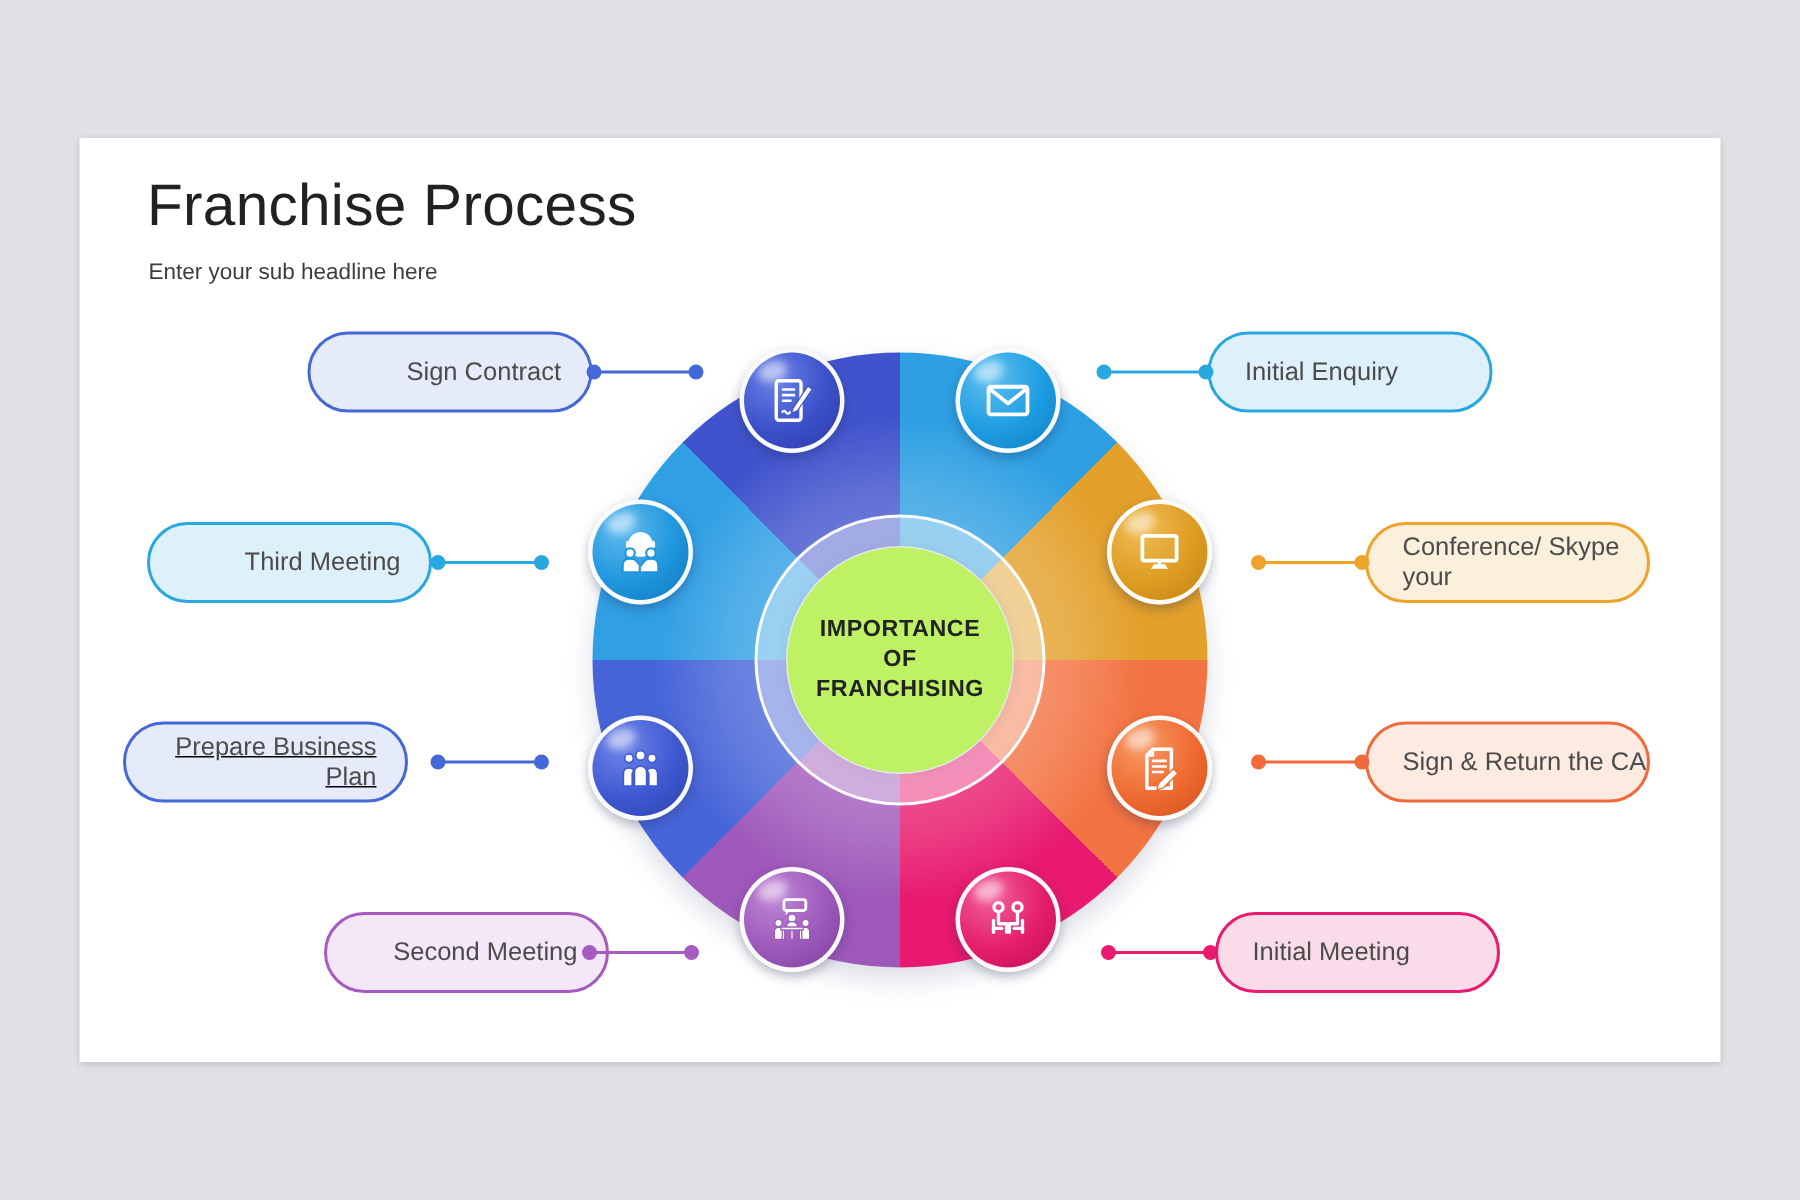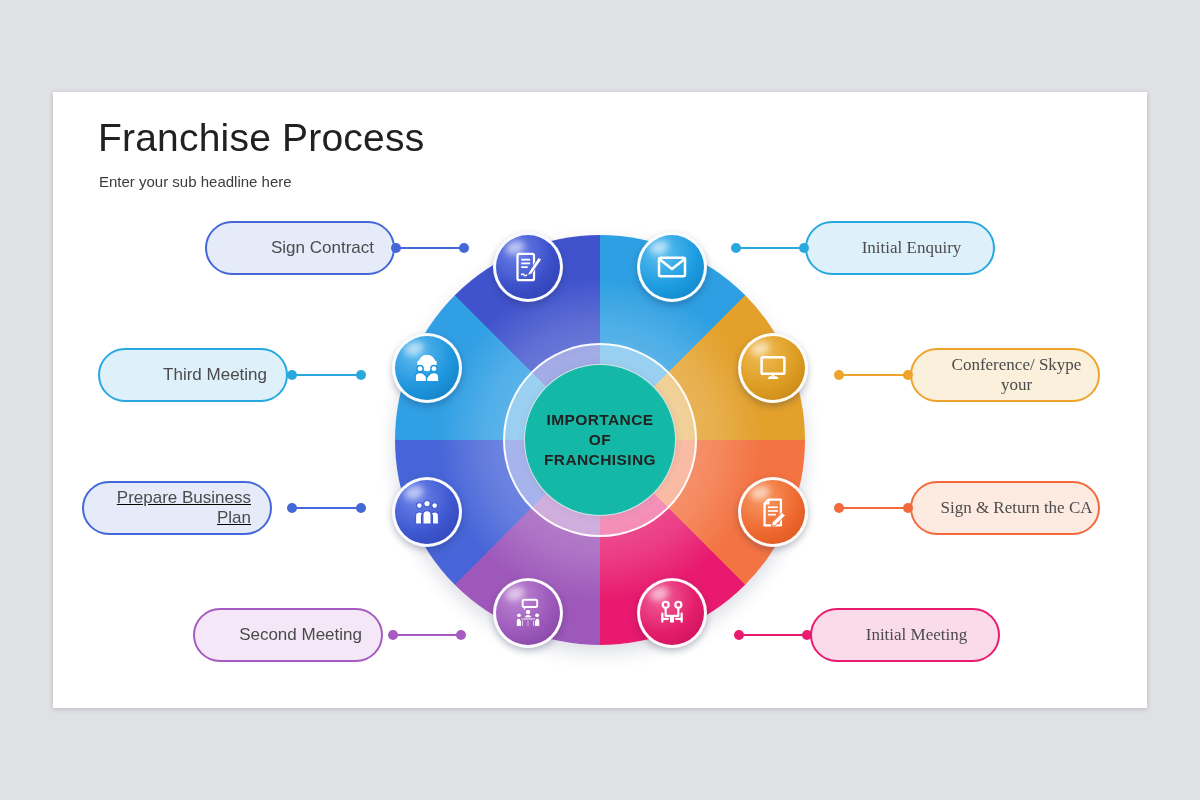--- a/index.html
+++ b/index.html
@@ -11,21 +11,21 @@
          letter-spacing:.2px;margin:0;}
   .subtitle{position:absolute;left:99px;top:173px;font-size:15px;color:#3c3c3c;margin:0;}
 
   
   .wheel{position:absolute;left:395px;top:235px;width:410px;height:410px;border-radius:50%;
          box-shadow:0 8px 18px rgba(60,70,110,.18);}
   .wheel::after{content:"";position:absolute;inset:0;border-radius:50%;
          background:radial-gradient(circle at 50% 50%, rgba(255,255,255,.40) 0%, rgba(255,255,255,.16) 40%, rgba(255,255,255,0) 56%);}
   .ring{position:absolute;left:503px;top:343px;width:194px;height:194px;border-radius:50%;
         background:rgba(255,255,255,.38);border:2px solid rgba(255,255,255,.95);box-sizing:border-box;}
-  .hub{position:absolute;left:524px;top:364px;width:152px;height:152px;border-radius:50%;background:#14b8a6;
+  .hub{position:absolute;left:524px;top:364px;width:152px;height:152px;border-radius:50%;background:#bef264;
        border:1px solid rgba(230,232,238,.9);box-sizing:border-box;display:flex;flex-direction:column;
        align-items:center;justify-content:center;text-align:center;box-shadow:0 0 10px rgba(40,50,90,.10);}
   .hub span{font-size:15.5px;font-weight:bold;color:#222;line-height:20px;letter-spacing:.4px;}
 
   
   .icon-circle{position:absolute;width:64px;height:64px;border-radius:50%;border:3px solid rgba(255,255,255,.97);
        box-sizing:content-box;display:flex;align-items:center;justify-content:center;
        background:radial-gradient(circle at 32% 26%, var(--c-light) 0%, var(--c-base) 55%, var(--c-dark) 100%);
        box-shadow:0 3px 7px rgba(30,40,80,.30);}
   .icon-circle::before{content:"";position:absolute;left:9px;top:6px;width:20px;height:13px;border-radius:50%;
@@ -34,25 +34,25 @@
   .s0{left:493px;top:232px;} .s1{left:637px;top:232px;}
   .s2{left:392px;top:333px;} .s3{left:738px;top:333px;}
   .s4{left:392px;top:477px;} .s5{left:738px;top:477px;}
   .s6{left:493px;top:578px;} .s7{left:637px;top:578px;}
 
   
   .pill{position:absolute;width:190px;height:54px;border-radius:27px;box-sizing:border-box;
         border:2px solid var(--accent);background:var(--fill);display:flex;align-items:center;}
   .pill span{font-size:17px;color:#4b4b4b;width:100%;}
   .pill.align-r span{text-align:right;padding-right:19px;}
-  .pill.align-l span{text-align:center;padding-left:23px;font-family:Liberation Serif, serif;}
+  .pill.align-l span{text-align:left;padding-left:23px;}
   .p0{left:205px;top:221px;} .p1{left:805px;top:221px;}
   .p2{left:98px;top:348px;}  .p3{left:910px;top:348px;}
   .p4{left:82px;top:481px;text-decoration:underline;}  .p5{left:910px;top:481px;}
-  .p6{left:193px;top:608px;} .p7{left:810px;top:608px;}
+  .p6{left:216px;top:608px;} .p7{left:810px;top:608px;}
 
   
   .line{position:absolute;height:2px;width:72px;background:var(--accent);}
   .dot{position:absolute;width:10px;height:10px;border-radius:50%;background:var(--accent);}
   .l0{left:393px;top:247px;} .l1{left:735px;top:247px;}
   .l2{left:290px;top:374px;} .l3{left:838px;top:374px;}
   .l4{left:290px;top:507px;} .l5{left:838px;top:507px;}
   .l6{left:390px;top:634px;} .l7{left:738px;top:634px;}
   .d0a{left:391px;top:243px;} .d0b{left:459px;top:243px;}
   .d1a{left:799px;top:243px;} .d1b{left:731px;top:243px;}

